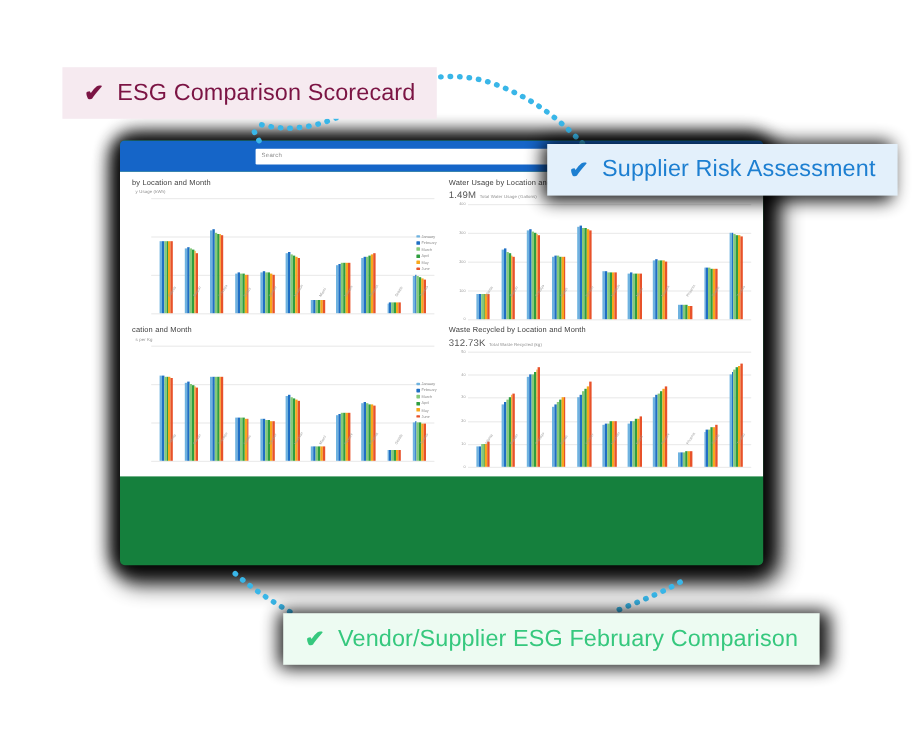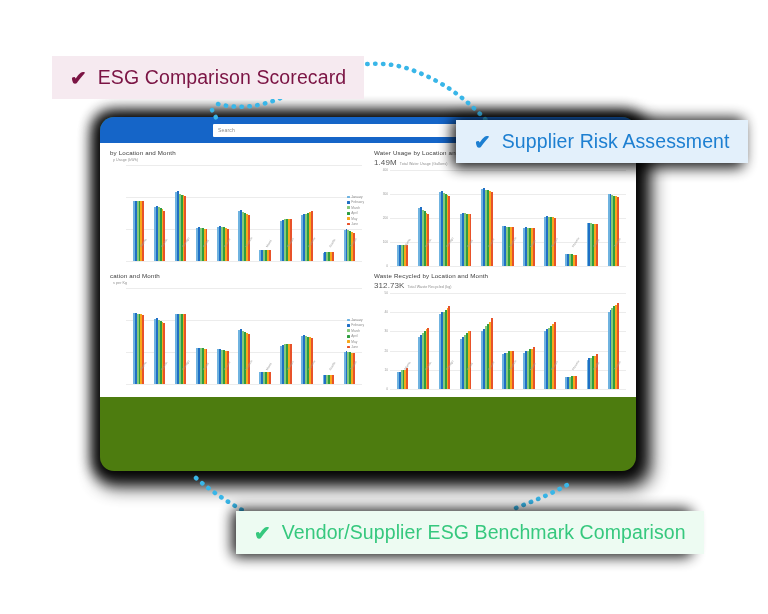--- a/index.html
+++ b/index.html
@@ -14,21 +14,21 @@
 
   
   .window-shadow{
     position:absolute;left:92px;top:110px;width:552px;height:370px;
     border-radius:20px;background:#000;
     filter:blur(7px);opacity:.92;z-index:2;
   }
   .window-shadow.b{left:96px;top:116px;width:556px;height:372px;filter:blur(9px);opacity:.75;}
   .window{
     position:absolute;left:100px;top:117px;width:536px;height:354px;
-    background:#4d7c0f;border-radius:14px;overflow:hidden;z-index:3;
+    background:#15803d;border-radius:4px;overflow:hidden;z-index:3;
     box-shadow:0 2px 10px rgba(0,0,0,.25);
   }
   .app-header{
     height:26px;background:#1565c8;display:flex;align-items:center;justify-content:center;
     position:relative;
   }
   .search-box{
     width:300px;height:13px;background:#ffffff;border-radius:1px;
     display:flex;align-items:center;padding:0 5px;
     font-size:5px;color:#8a8a8a;letter-spacing:.2px;
@@ -755,16 +755,16 @@
     <span class="ctext">ESG Comparison Scorecard</span>
   </div>
 
   <div class="callout" id="callout-supplier">
     <span class="check">✔</span>
     <span class="ctext">Supplier Risk Assessment</span>
   </div>
 
   <div class="callout" id="callout-vendor">
     <span class="check">✔</span>
-    <span class="ctext">Vendor/Supplier ESG Benchmark Comparison</span>
+    <span class="ctext">Vendor/Supplier ESG February Comparison</span>
   </div>
 
 </div>
 
 </body></html>

